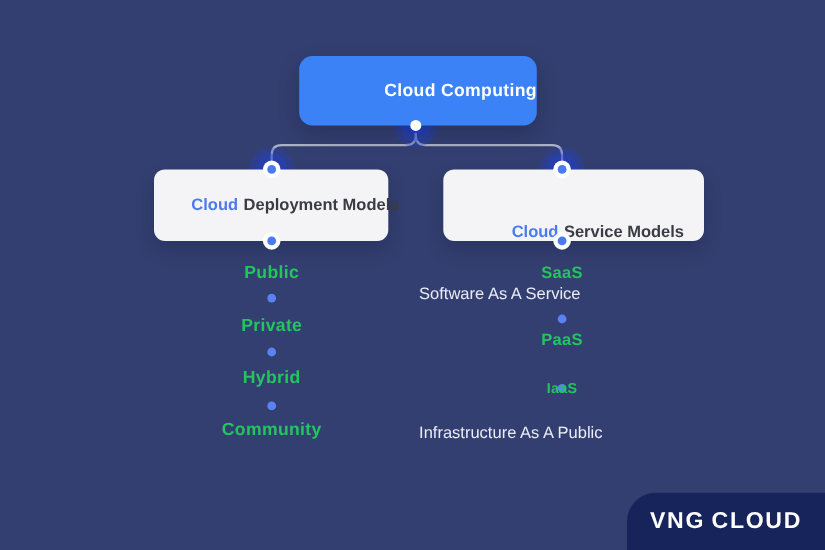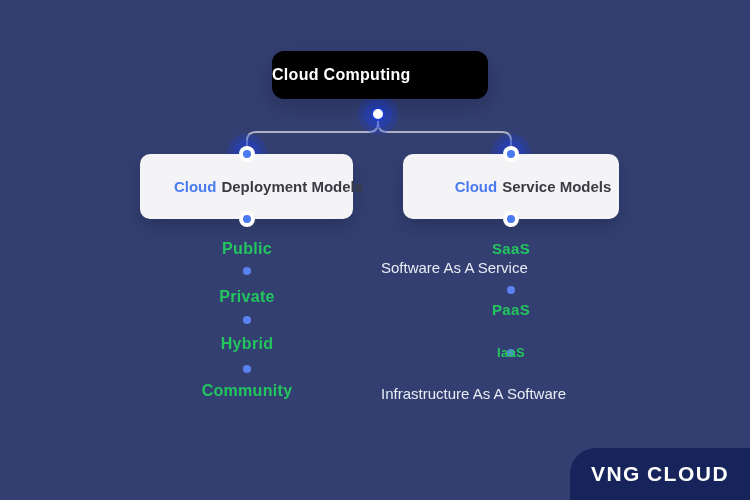--- a/index.html
+++ b/index.html
@@ -21,23 +21,23 @@
     background: radial-gradient(circle,
       rgba(31,64,215,0.95) 0 26%,
       rgba(31,64,215,0.55) 26% 50%,
       rgba(31,64,215,0.28) 50% 72%,
       rgba(31,64,215,0) 72%);
     z-index: 2;
   }
 
   
   .root-box {
-    position: absolute; left: 272px; top: 51px; width: 216px; height: 48px;
-    background: #000000; border-radius: 12px;
-    display: flex; align-items: center; justify-content: flex-start;
+    position: absolute; left: 272px; top: 51px; width: 216px; height: 63px;
+    background: #3b82f6; border-radius: 12px;
+    display: flex; align-items: center; justify-content: flex-end;
     box-shadow: 0 8px 18px rgba(10,16,45,0.25);
     z-index: 3;
   }
   .root-box .label {
     color: #FFFFFF; font-size: 16px; font-weight: 700; letter-spacing: 0.3px;
   }
   .root-port {
     position: absolute; left: 373px; top: 109px; width: 10px; height: 10px;
     background: #FFFFFF; border-radius: 50%; z-index: 4;
   }
@@ -45,21 +45,21 @@
   
   .card {
     position: absolute; top: 154px; height: 65px;
     background: #F4F4F6; border-radius: 10px;
     display: flex; align-items: center; justify-content: center;
     box-shadow: 0 8px 16px rgba(10,16,45,0.22);
     z-index: 3;
     padding-left: 44px;
   }
   .card.left  { left: 140px; width: 213px; }
-  .card.right { left: 403px; width: 216px; }
+  .card.right { left: 403px; width: 237px; align-items: flex-end; }
   .card .title { font-size: 15px; font-weight: 700; color: #3B3B44; white-space: nowrap; }
   .card .title .accent { color: #4A7AF0; }
   .card .title .rest { margin-left: 5px; }
 
   .port {
     position: absolute; width: 16px; height: 16px; border-radius: 50%;
     background: #FFFFFF; z-index: 4;
     display: flex; align-items: center; justify-content: center;
   }
   .port .core { width: 8px; height: 8px; border-radius: 50%; background: #4A7AF0; }
@@ -144,20 +144,20 @@
   <div class="li-text" style="left:137px; top:335px;">Hybrid</div>
   <div class="sep-dot" style="left:243px; top:365px;"></div>
   <div class="li-text" style="left:137px; top:382px;">Community</div>
 
   <div class="li-text" style="left:401px; top:240px; font-size:15px;">SaaS</div>
   <div class="li-sub" style="left:381px; top:259px;">Software As A Service</div>
   <div class="sep-dot" style="left:507px; top:286px;"></div>
   <div class="li-text" style="left:401px; top:301px; font-size:15px;">PaaS</div>
   <div class="sep-dot" style="left:507px; top:349px;"></div>
   <div class="li-text" style="left:401px; top:344px; font-size:13px;">IaaS</div>
-  <div class="li-sub" style="left:381px; top:385px;">Infrastructure As A Software</div>
+  <div class="li-sub" style="left:381px; top:385px;">Infrastructure As A Public</div>
 
   <div class="logo-plate">
     <span class="brand">VNG</span>
     <span class="product">CLOUD</span>
   </div>
 
 </div>
 
 </body></html>

